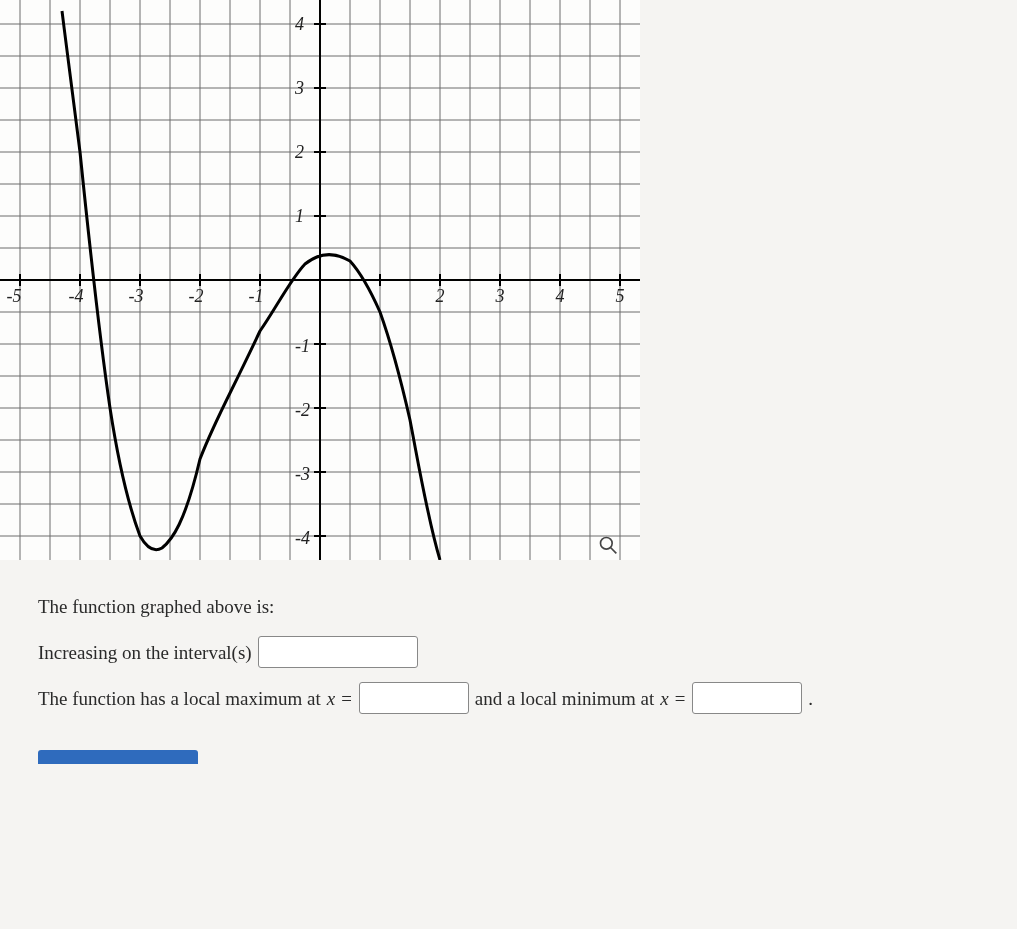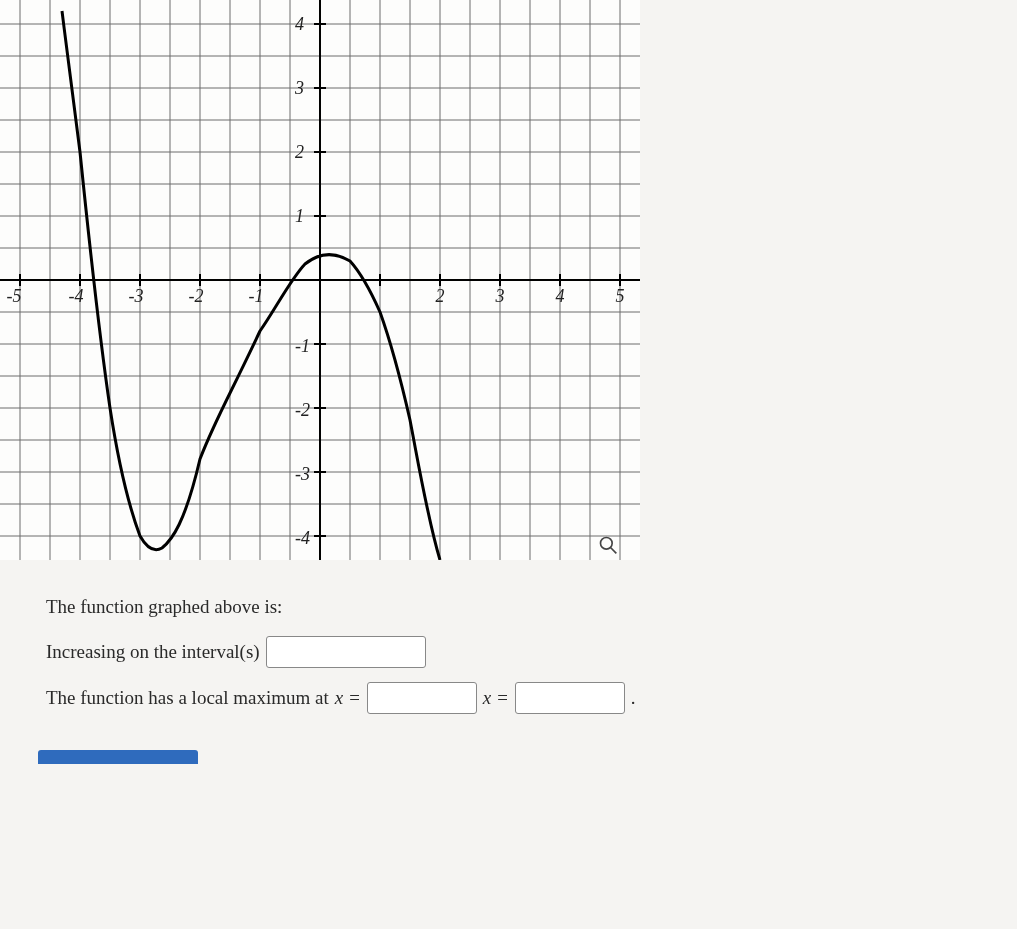--- a/index.html
+++ b/index.html
@@ -53,23 +53,23 @@
     bottom: 5px;
     width: 20px;
     height: 20px;
   }
   .questions {
     padding: 18px 10px 0 38px;
     font-size: 19px;
     line-height: 1.6;
   }
   .qrow {
-    margin: 14px 8px;
+    margin: 14px 0;
     display: flex;
-    align-items: center;
+    align-items: flex-end;
     flex-wrap: wrap;
     gap: 6px;
   }
   input.blank {
     border: 1px solid #888;
     background: #fff;
     height: 32px;
     width: 160px;
     font-size: 16px;
     padding: 2px 6px;
@@ -211,20 +211,21 @@
       <span>The function graphed above is:</span>
     </div>
     <div class="qrow">
       <span>Increasing on the interval(s)</span>
       <input class="blank" type="text" value="" style="">
     </div>
     <div class="qrow">
       <span>The function has a local maximum at </span>
       <span class="mathvar">x =</span>
       <input class="blank small" type="text" value="" style="">
+      <span> and a local minimum at </span>
       <span class="mathvar">x =</span>
       <input class="blank small" type="text" value="" style="">
       <span>.</span>
     </div>
     <div class="submit-hint"></div>
   </div>
 
 </div>
 
 </body></html>

